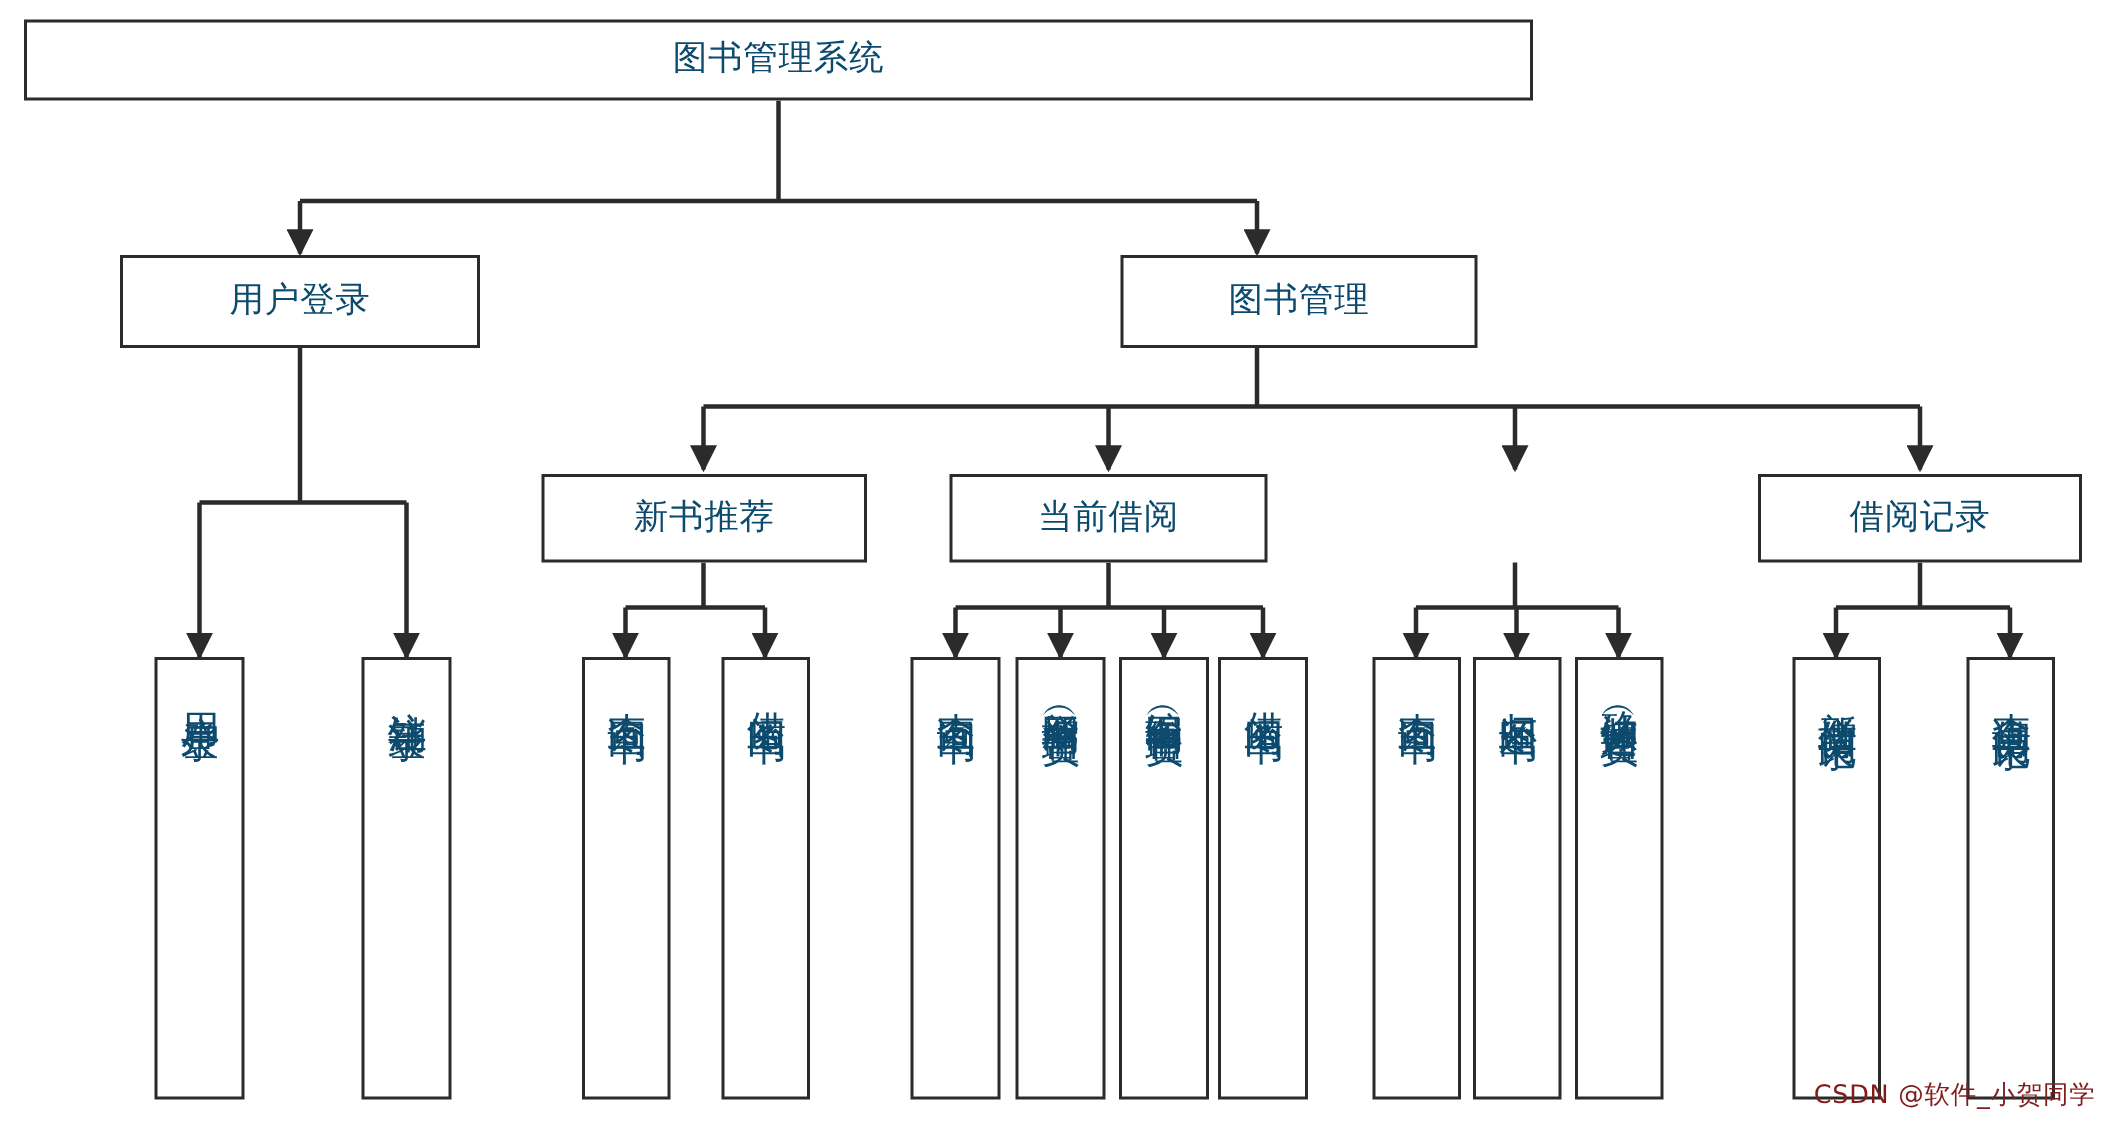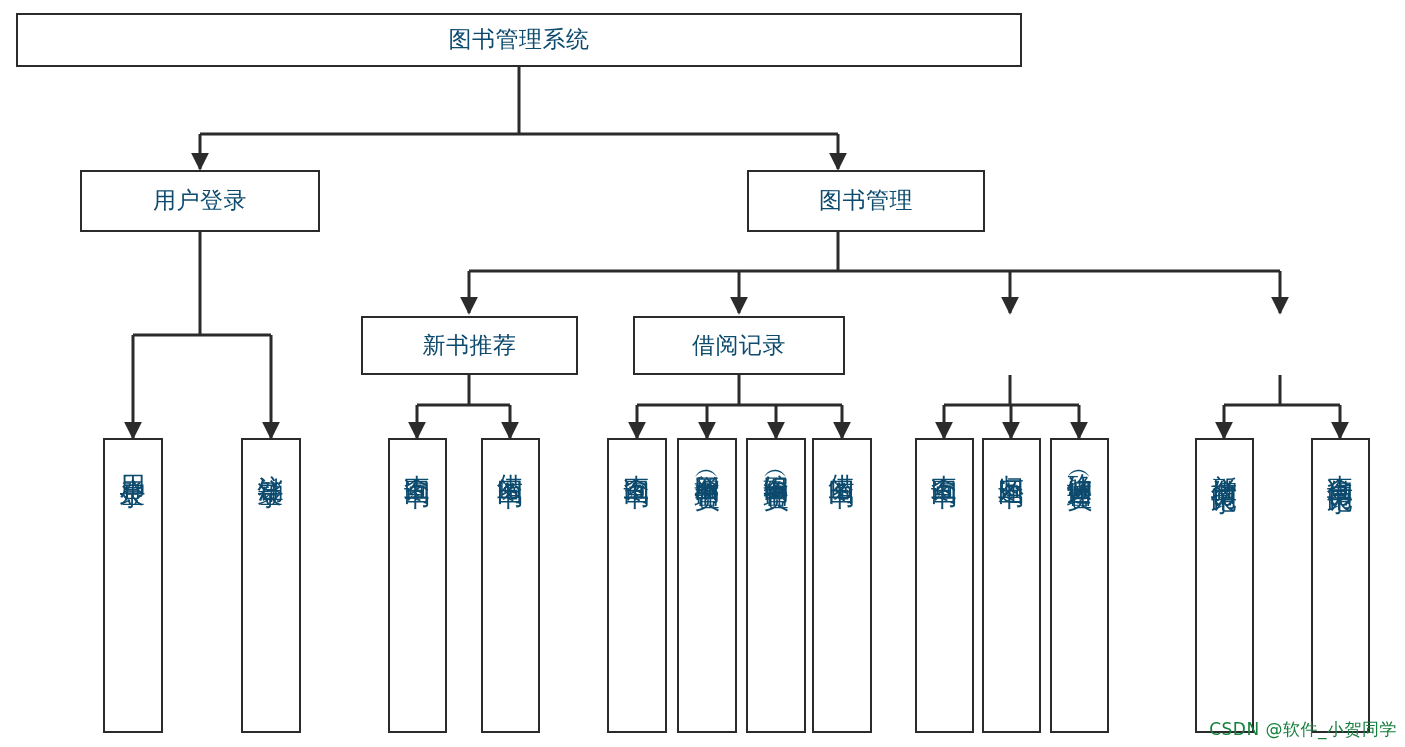--- a/index.html
+++ b/index.html
@@ -57,21 +57,21 @@
   }
   .node.vert.tall .label {
     font-size: 25px;
     letter-spacing: 2px;
   }
   #watermark {
     position: absolute;
     right: 8px;
     bottom: 6px;
     font-size: 17px;
-    color: #15803d;
+    color: #7f1d1d;
     white-space: nowrap;
     letter-spacing: 0.5px;
   }
 </style>
 </head>
 <body>
 
 <div id="canvas">
 
   <svg id="edges" viewBox="0 0 1405 747">
@@ -133,20 +133,23 @@
     <span class="label">用户登录</span>
   </div>
   <div class="node horiz" style="left:712px; top:170px; width:238px; height:62px;margin-left:35px;">
     <span class="label">图书管理</span>
   </div>
 
   <div class="node horiz" style="left:361px; top:316px; width:217px; height:59px;justify-content:center;">
     <span class="label">新书推荐</span>
   </div>
   <div class="node horiz" style="left:633px; top:316px; width:212px; height:59px;">
+    <span class="label">当前借阅</span>
+  </div>
+  <div class="node horiz" style="left:1172px; top:316px; width:216px; height:59px;">
     <span class="label">借阅记录</span>
   </div>
 
   <div class="node vert" style="left:103px; top:438px; width:60px; height:295px;">
     <span class="label">用户登录</span>
   </div>
   <div class="node vert" style="left:241px; top:438px; width:60px; height:295px;">
     <span class="label">注销登录</span>
   </div>
 

